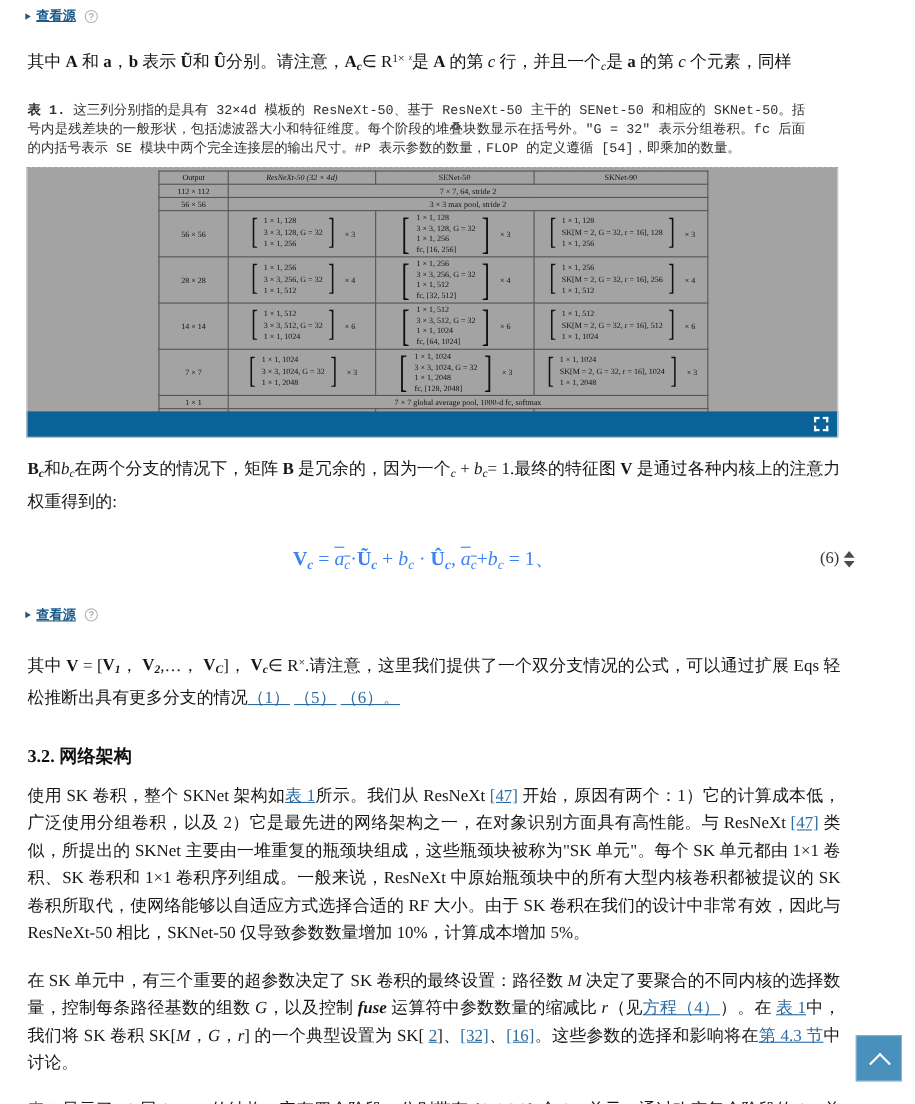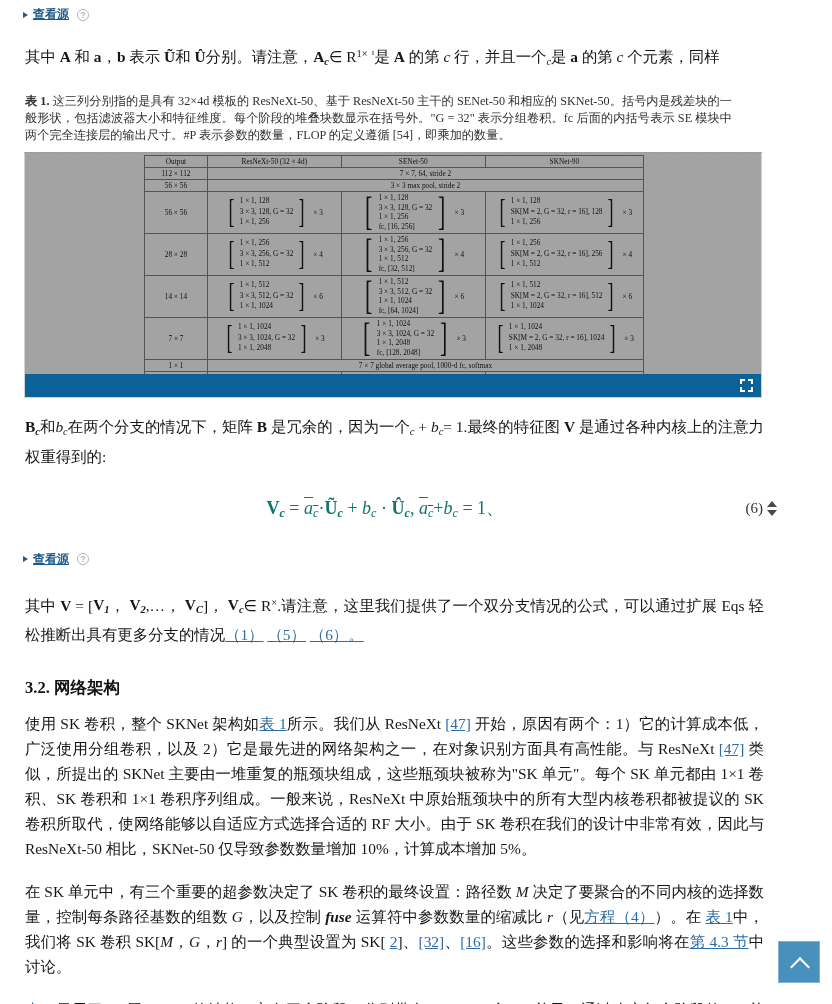--- a/index.html
+++ b/index.html
@@ -69,21 +69,21 @@
   .sub { font-size: 0.68em; vertical-align: -0.28em; font-style: italic; }
   .sup { font-size: 0.68em; vertical-align: 0.45em; }
   .reflink {
     color: #2d6ca2;
     text-decoration: underline;
     cursor: pointer;
   }
 
   
   .tbl-caption {
-    font-family: Liberation Serif, serif;
+    font-family: Liberation Mono, monospace;
     font-size: 12.2px;
     line-height: 17px;
     color: #303030;
     padding: 0 100px 0 25px;
     text-align: justify;
   }
   .tbl-caption b { font-weight: 700; }
 
   
   .fig-box {
@@ -186,21 +186,21 @@
     align-items: center;
     position: relative;
     padding: 0 25px;
     height: 40px;
   }
   .eq-body {
     flex: 1;
     text-align: center;
     font-family: "Liberation Serif", serif;
     font-size: 18px;
-    color: #0f766e;
+    color: #3b82f6;
   }
   .eq-num {
     font-family: "Liberation Serif", serif;
     font-size: 15px;
     color: #333;
     margin-right: 4px;
   }
   .spinner {
     display: inline-flex;
     flex-direction: column;
@@ -271,21 +271,21 @@
     <b>表 1.</b>
     <span>这三列分别指的是具有 32×4d 模板的 ResNeXt-50、基于 ResNeXt-50 主干的 SENet-50 和相应的 SKNet-50。括号内是残差块的一般形状，包括滤波器大小和特征维度。每个阶段的堆叠块数显示在括号外。"G = 32" 表示分组卷积。fc 后面的内括号表示 SE 模块中两个完全连接层的输出尺寸。#P 表示参数的数量，FLOP 的定义遵循 [54]，即乘加的数量。</span>
   </div>
 
   <div class="fig-box">
     <div class="fig-inner">
       <table class="arch">
         <thead>
           <tr>
             <th style="width:62px;">Output</th>
-            <th style="width:132px;">ResNeXt-50 (32 × 4d)</th>
+            <th style="width:132px;font-style:italic;">ResNeXt-50 (32 × 4d)</th>
             <th style="width:142px;">SENet-50</th>
             <th style="width:156px;">SKNet-90</th>
           </tr>
         </thead>
         <tbody>
           <tr>
             <td>112 × 112</td>
             <td colspan="3">7 × 7, 64, stride 2</td>
           </tr>
           <tr>

